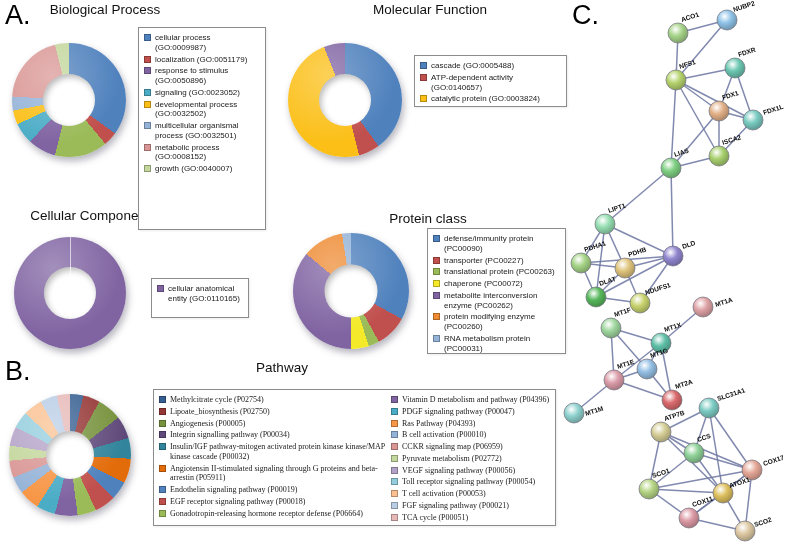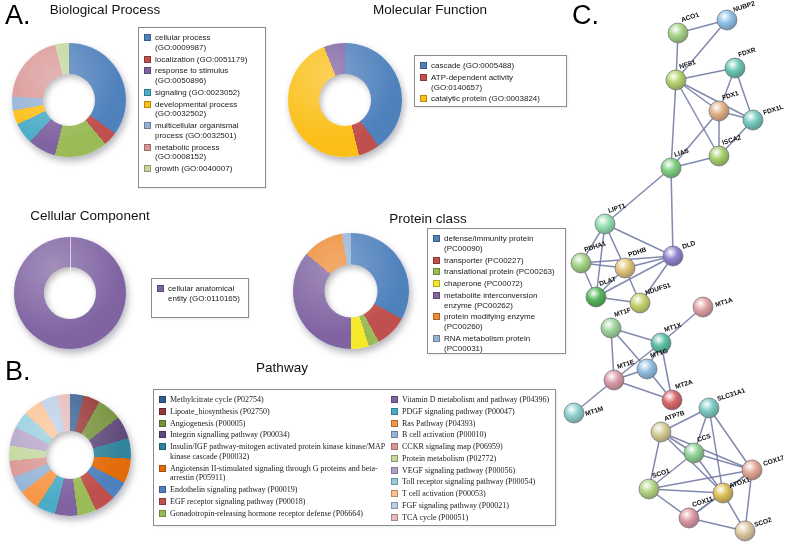--- a/index.html
+++ b/index.html
@@ -55,21 +55,21 @@
     <div class="hole" style="width:52px;height:52px;"></div>
   <div class="radius-line"></div>
     </div>
   <div class="donut" style="left: 293px; top: 233px; width: 116px; height: 116px; background: radial-gradient(circle at 35% 28%, rgba(255, 255, 255, 0.28), rgba(255, 255, 255, 0) 62%), conic-gradient(rgb(79, 129, 189) 0deg, rgb(79, 129, 189) 118.8deg, rgb(192, 80, 77) 118.8deg, rgb(192, 80, 77) 151.2deg, rgb(155, 187, 89) 151.2deg, rgb(155, 187, 89) 162deg, rgb(244, 234, 41) 162deg, rgb(244, 234, 41) 180deg, rgb(128, 100, 162) 180deg, rgb(128, 100, 162) 309.6deg, rgb(238, 139, 51) 309.6deg, rgb(238, 139, 51) 351deg, rgb(149, 179, 215) 351deg, rgb(149, 179, 215) 360deg);">
     <div class="hole" style="width:53px;height:53px;"></div>
   </div>
   <div class="donut" style="left: 9px; top: 394px; width: 122px; height: 122px; background: radial-gradient(circle at 35% 28%, rgba(255, 255, 255, 0.28), rgba(255, 255, 255, 0) 62%), conic-gradient(rgb(54, 95, 145) 0deg, rgb(54, 95, 145) 12.6deg, rgb(149, 55, 53) 12.6deg, rgb(149, 55, 53) 28.8deg, rgb(118, 146, 60) 28.8deg, rgb(118, 146, 60) 52.2deg, rgb(95, 73, 122) 52.2deg, rgb(95, 73, 122) 73.8deg, rgb(49, 132, 155) 73.8deg, rgb(49, 132, 155) 93.6deg, rgb(227, 108, 10) 93.6deg, rgb(227, 108, 10) 117deg, rgb(79, 129, 189) 117deg, rgb(79, 129, 189) 135deg, rgb(192, 80, 77) 135deg, rgb(192, 80, 77) 154.8deg, rgb(155, 187, 89) 154.8deg, rgb(155, 187, 89) 172.8deg, rgb(128, 100, 162) 172.8deg, rgb(128, 100, 162) 194.4deg, rgb(75, 172, 198) 194.4deg, rgb(75, 172, 198) 212.4deg, rgb(247, 150, 70) 212.4deg, rgb(247, 150, 70) 232.2deg, rgb(149, 179, 215) 232.2deg, rgb(149, 179, 215) 248.4deg, rgb(217, 150, 148) 248.4deg, rgb(217, 150, 148) 264.6deg, rgb(195, 214, 155) 264.6deg, rgb(195, 214, 155) 279deg, rgb(179, 162, 199) 279deg, rgb(179, 162, 199) 297deg, rgb(147, 205, 221) 297deg, rgb(147, 205, 221) 313.2deg, rgb(250, 192, 144) 313.2deg, rgb(250, 192, 144) 331.2deg, rgb(185, 205, 229) 331.2deg, rgb(185, 205, 229) 347.4deg, rgb(230, 185, 184) 347.4deg, rgb(230, 185, 184) 360deg);">
     <div class="hole" style="width:48px;height:48px;"></div>
   </div>
 
-  <div class="legend-box" style="left:138px;top:27px;width:128px;height:161px;">
+  <div class="legend-box" style="left:138px;top:27px;width:128px;height:203px;">
       <div class="lg-item">
         <span class="lg-marker" style="background: rgb(79, 129, 189);"></span>
         <span class="lg-text">cellular process (GO:0009987)</span>
       </div>
       <div class="lg-item">
         <span class="lg-marker" style="background: rgb(192, 80, 77);"></span>
         <span class="lg-text">localization (GO:0051179)</span>
       </div>
       <div class="lg-item">
         <span class="lg-marker" style="background: rgb(128, 100, 162);"></span>
@@ -205,21 +205,21 @@
         <div class="lg-item">
           <span class="lg-marker" style="background: rgb(149, 179, 215);"></span>
           <span class="lg-text">B cell activation (P00010)</span>
         </div>
         <div class="lg-item">
           <span class="lg-marker" style="background: rgb(217, 150, 148);"></span>
           <span class="lg-text">CCKR signaling map (P06959)</span>
         </div>
         <div class="lg-item">
           <span class="lg-marker" style="background: rgb(195, 214, 155);"></span>
-          <span class="lg-text">Protein metabolism (P02772)</span>
+          <span class="lg-text">Pyruvate metabolism (P02772)</span>
         </div>
         <div class="lg-item">
           <span class="lg-marker" style="background: rgb(179, 162, 199);"></span>
           <span class="lg-text">VEGF signaling pathway (P00056)</span>
         </div>
         <div class="lg-item">
           <span class="lg-marker" style="background: rgb(147, 205, 221);"></span>
           <span class="lg-text">Toll receptor signaling pathway (P00054)</span>
         </div>
         <div class="lg-item">

